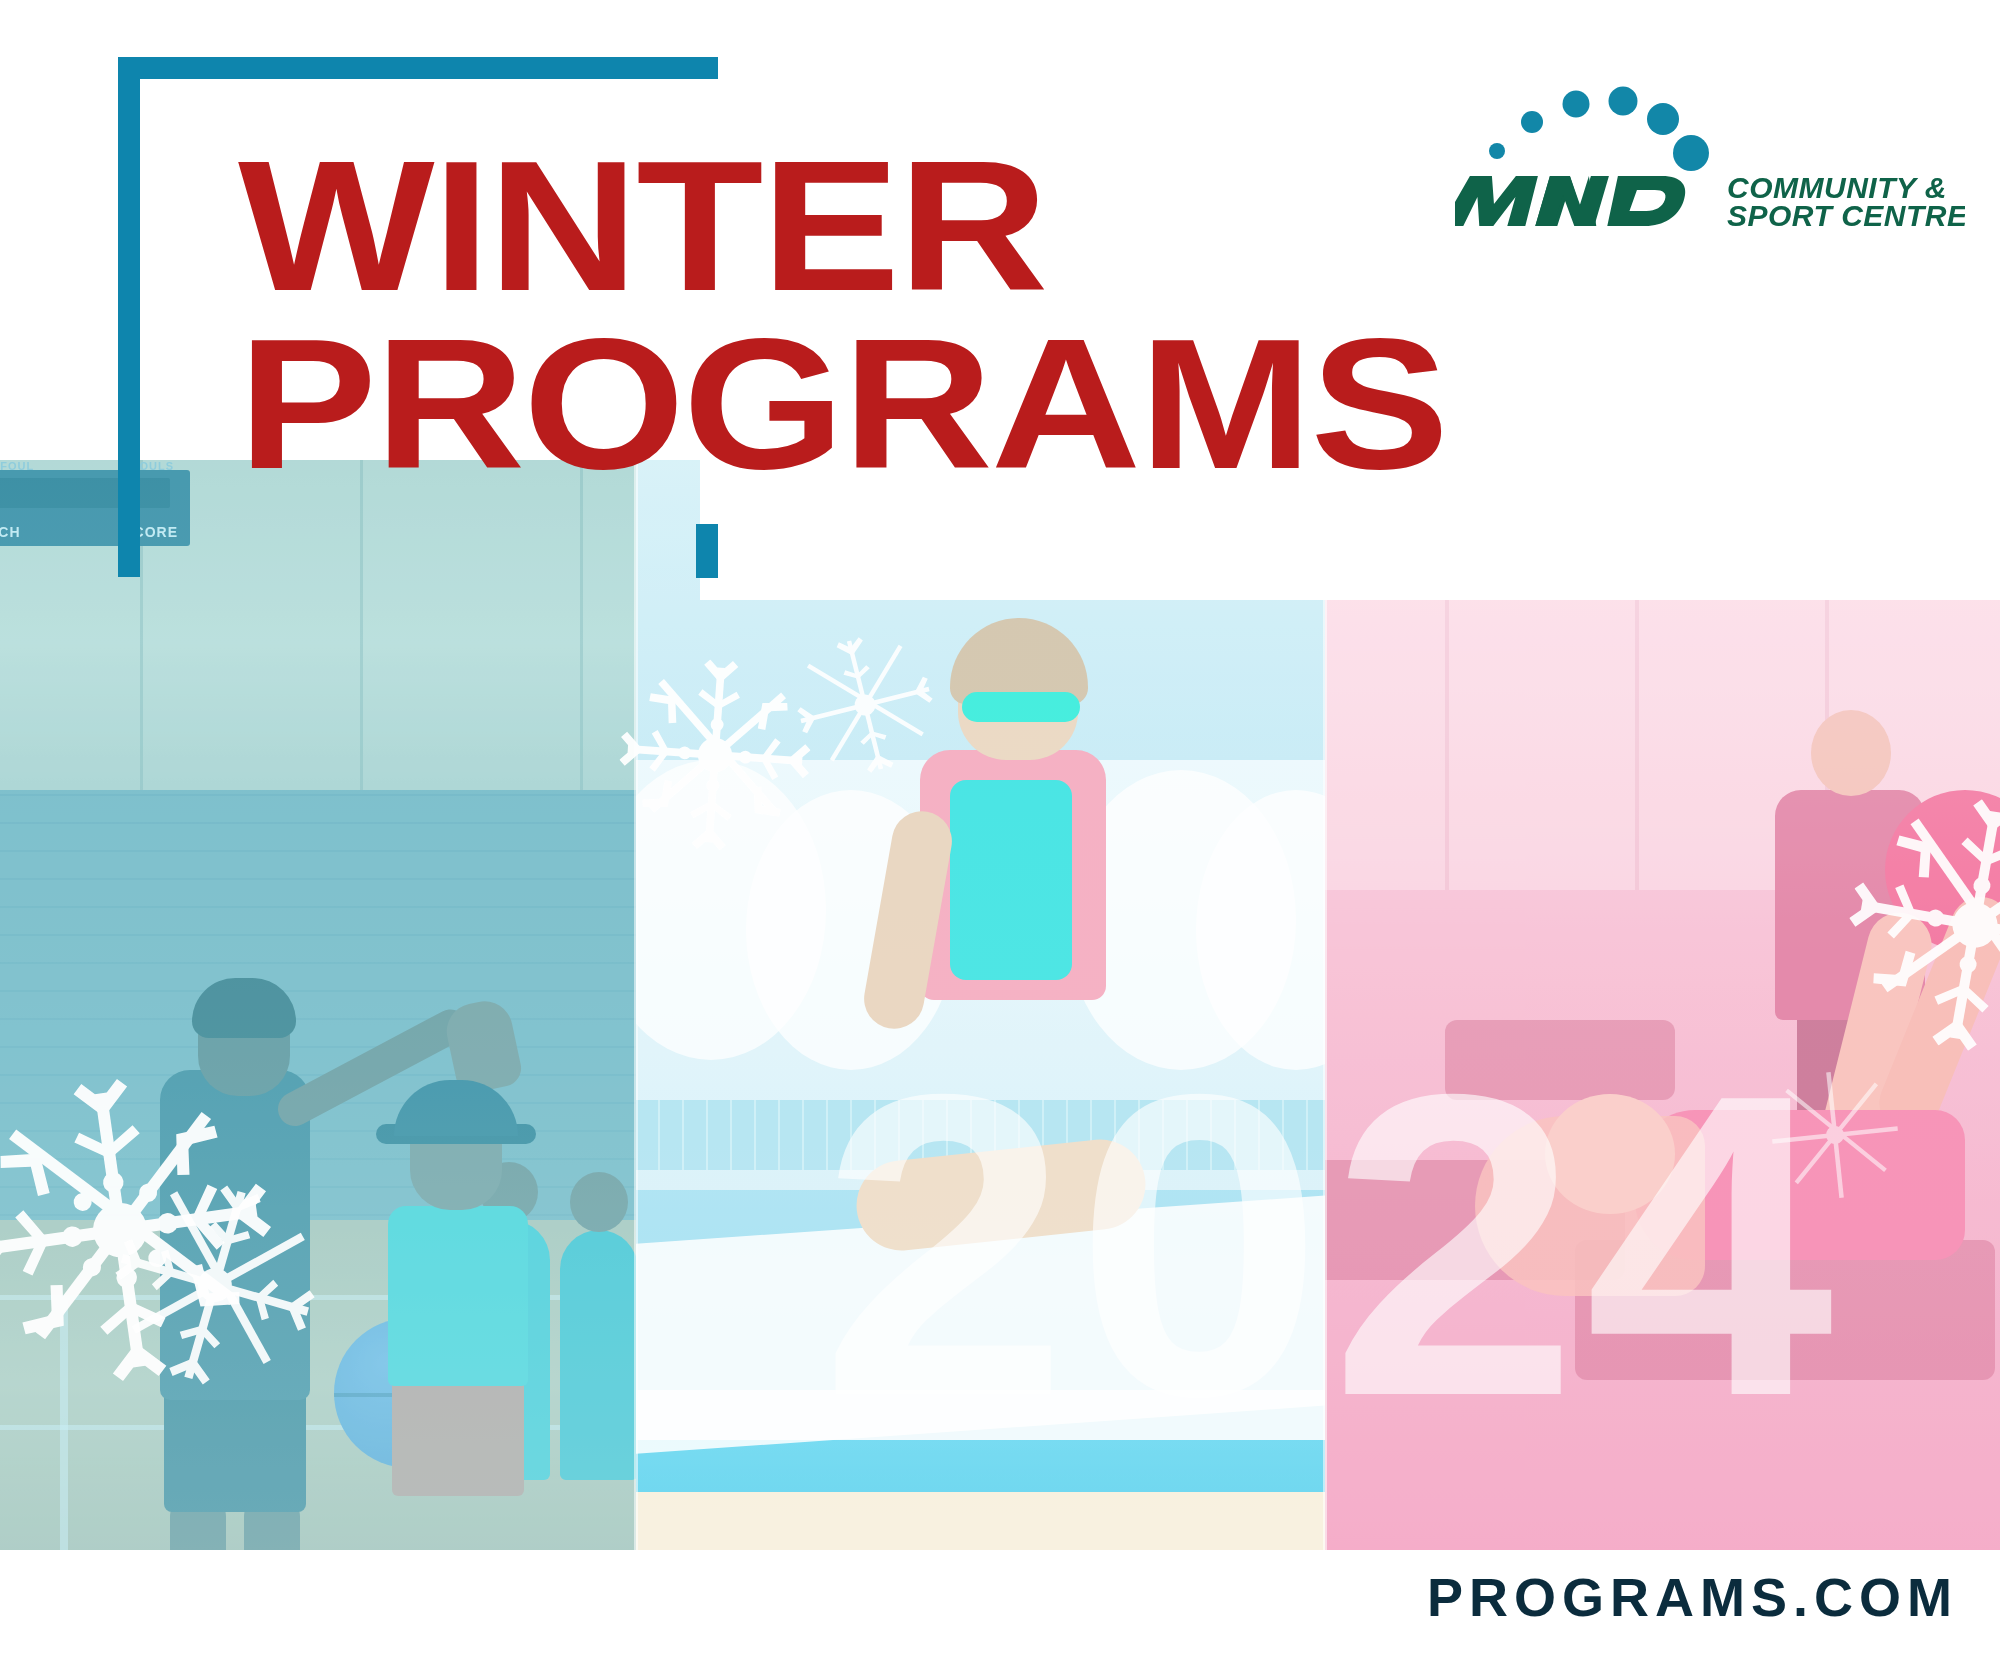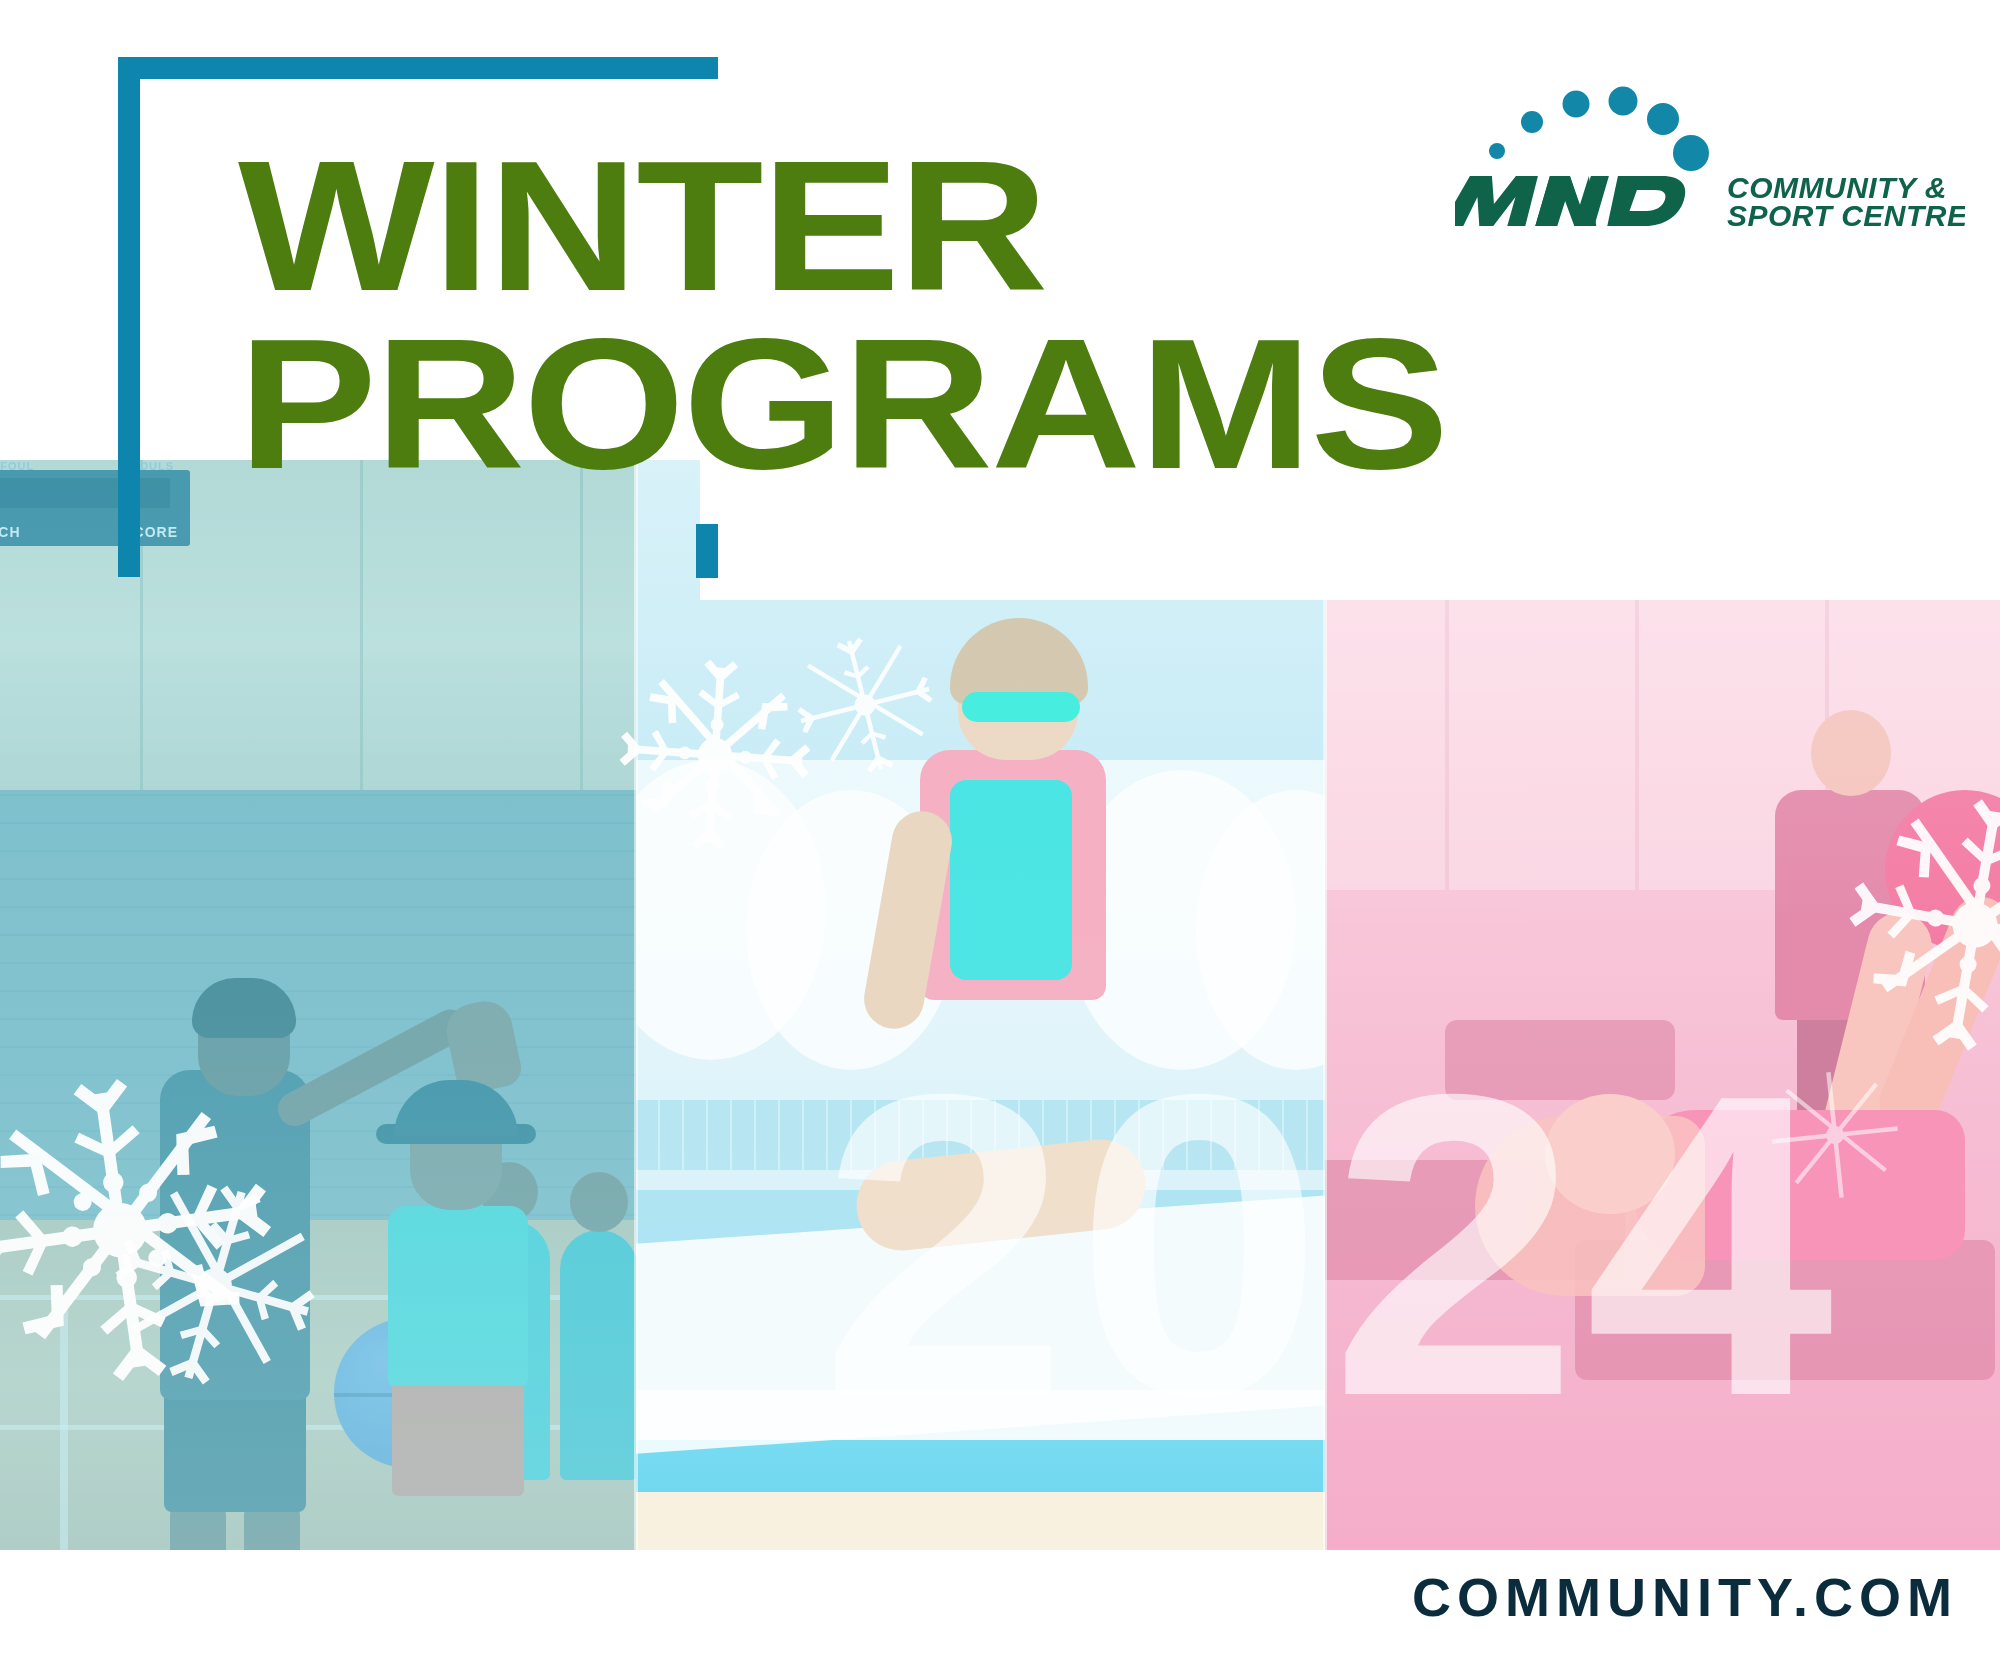--- a/index.html
+++ b/index.html
@@ -22,21 +22,21 @@
   
   .bracket{position:absolute;z-index:45;background:#0e85ad;}
   .bracket-top{left:118px;top:57px;width:600px;height:22px;}
   .bracket-left{left:118px;top:57px;width:22px;height:520px;}
   .bracket-right-tick{left:696px;top:524px;width:22px;height:54px;}
 
   
   .headline{
     position:absolute;z-index:46;
     left:238px;top:148px;
-    color:#4d7c0f;
+    color:#b91c1c;
     font-family:"Liberation Sans",sans-serif;
     font-weight:bold;
     line-height:.84;
     letter-spacing:-2px;
     white-space:nowrap;
   }
   .headline .l1{
     display:block;font-size:186px;
     transform:scaleX(1.12);transform-origin:left center;
   }
@@ -496,16 +496,16 @@
 
         <path d="M188 118 L232 118 C252 118 261 128 259 143 C257 159 244 168 226 168 L208 168 L206 168 L204 168 L202 168 L200 168 L188 168 Z M210 132 L207 153 L224 153 C233 153 239 149 240 142 C241 135 236 132 228 132 Z"></path>
       </g>
 
       <text class="logo-green" x="272" y="140" font-family="'Liberation Sans',sans-serif" font-size="30" font-weight="bold" font-style="italic" letter-spacing="0.5">COMMUNITY &amp;</text>
       <text class="logo-green" x="272" y="168" font-family="'Liberation Sans',sans-serif" font-size="30" font-weight="bold" font-style="italic" letter-spacing="0.5">SPORT CENTRE</text>
     </svg>
   </div>
 
   <div class="footer">
-    <div class="footer-url">COMMUNITY.COM</div>
+    <div class="footer-url">PROGRAMS.COM</div>
   </div>
 
 </div>
 
 </body></html>

